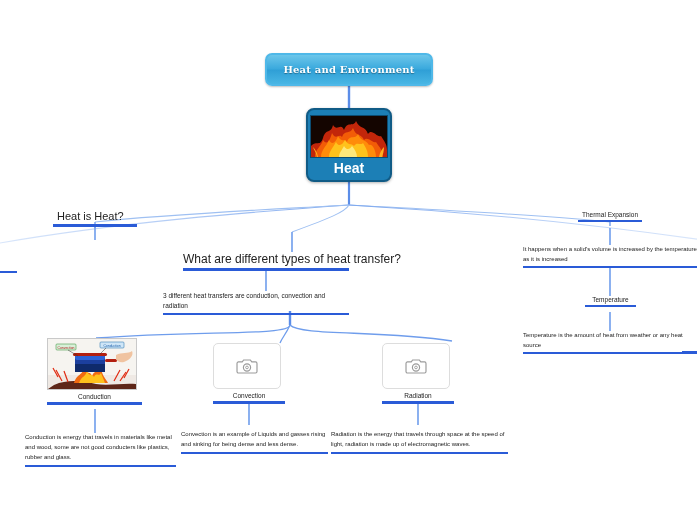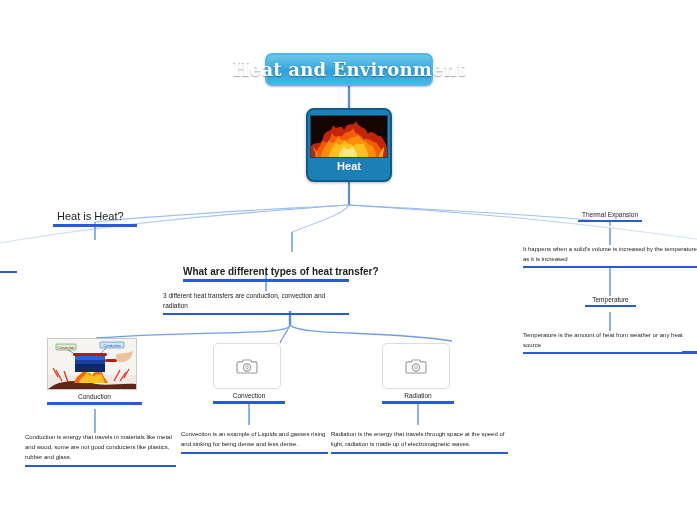--- a/index.html
+++ b/index.html
@@ -41,21 +41,21 @@
     background: linear-gradient(to bottom, #6cc6ea 0%, #3aa9dd 48%, #2f9fd6 52%, #49b6e4 100%);
     border: 2px solid #4fb8e8;
     box-shadow: 0 1px 2px rgba(0,0,0,0.25);
     display: flex;
     align-items: center;
     justify-content: center;
   }
   .title-text {
     font-family: "DejaVu Serif", serif;
     font-weight: bold;
-    font-size: 18px;
+    font-size: 10px;
     color: #ffffff;
     letter-spacing: 0.2px;
     text-shadow: 0 1px 1px rgba(0,0,0,0.35);
     white-space: nowrap;
   }
 
   
   .heat-node {
     left: 306px;
     top: 108px;
@@ -71,21 +71,21 @@
     align-items: center;
   }
   .fire-img {
     width: 76px;
     height: 41px;
     border: 1px solid #0c4c71;
     display: block;
   }
   .heat-label {
     color: #ffffff;
-    font-size: 11px;
+    font-size: 14px;
     font-weight: bold;
     margin-top: 3px;
     line-height: 1;
   }
 
   
   .heading {
     color: #222222;
     white-space: nowrap;
   }
@@ -108,23 +108,22 @@
   .h-what-is-heat {
     left: 53px;
     top: 210px;
     font-size: 11px;
   }
   .h-what-is-heat .label { padding: 0 4px; }
   .h-what-is-heat .rule { width: 84px; }
 
   .h-types {
     left: 183px;
-    top: 266px;
-    font-size: 10px;
-    font-weight: bold;
+    top: 252px;
+    font-size: 12px;
   }
   .h-types .rule { width: 166px; }
 
   .p-types {
     left: 163px;
     top: 291px;
     width: 186px;
     font-size: 6.5px;
     line-height: 1.55;
   }

